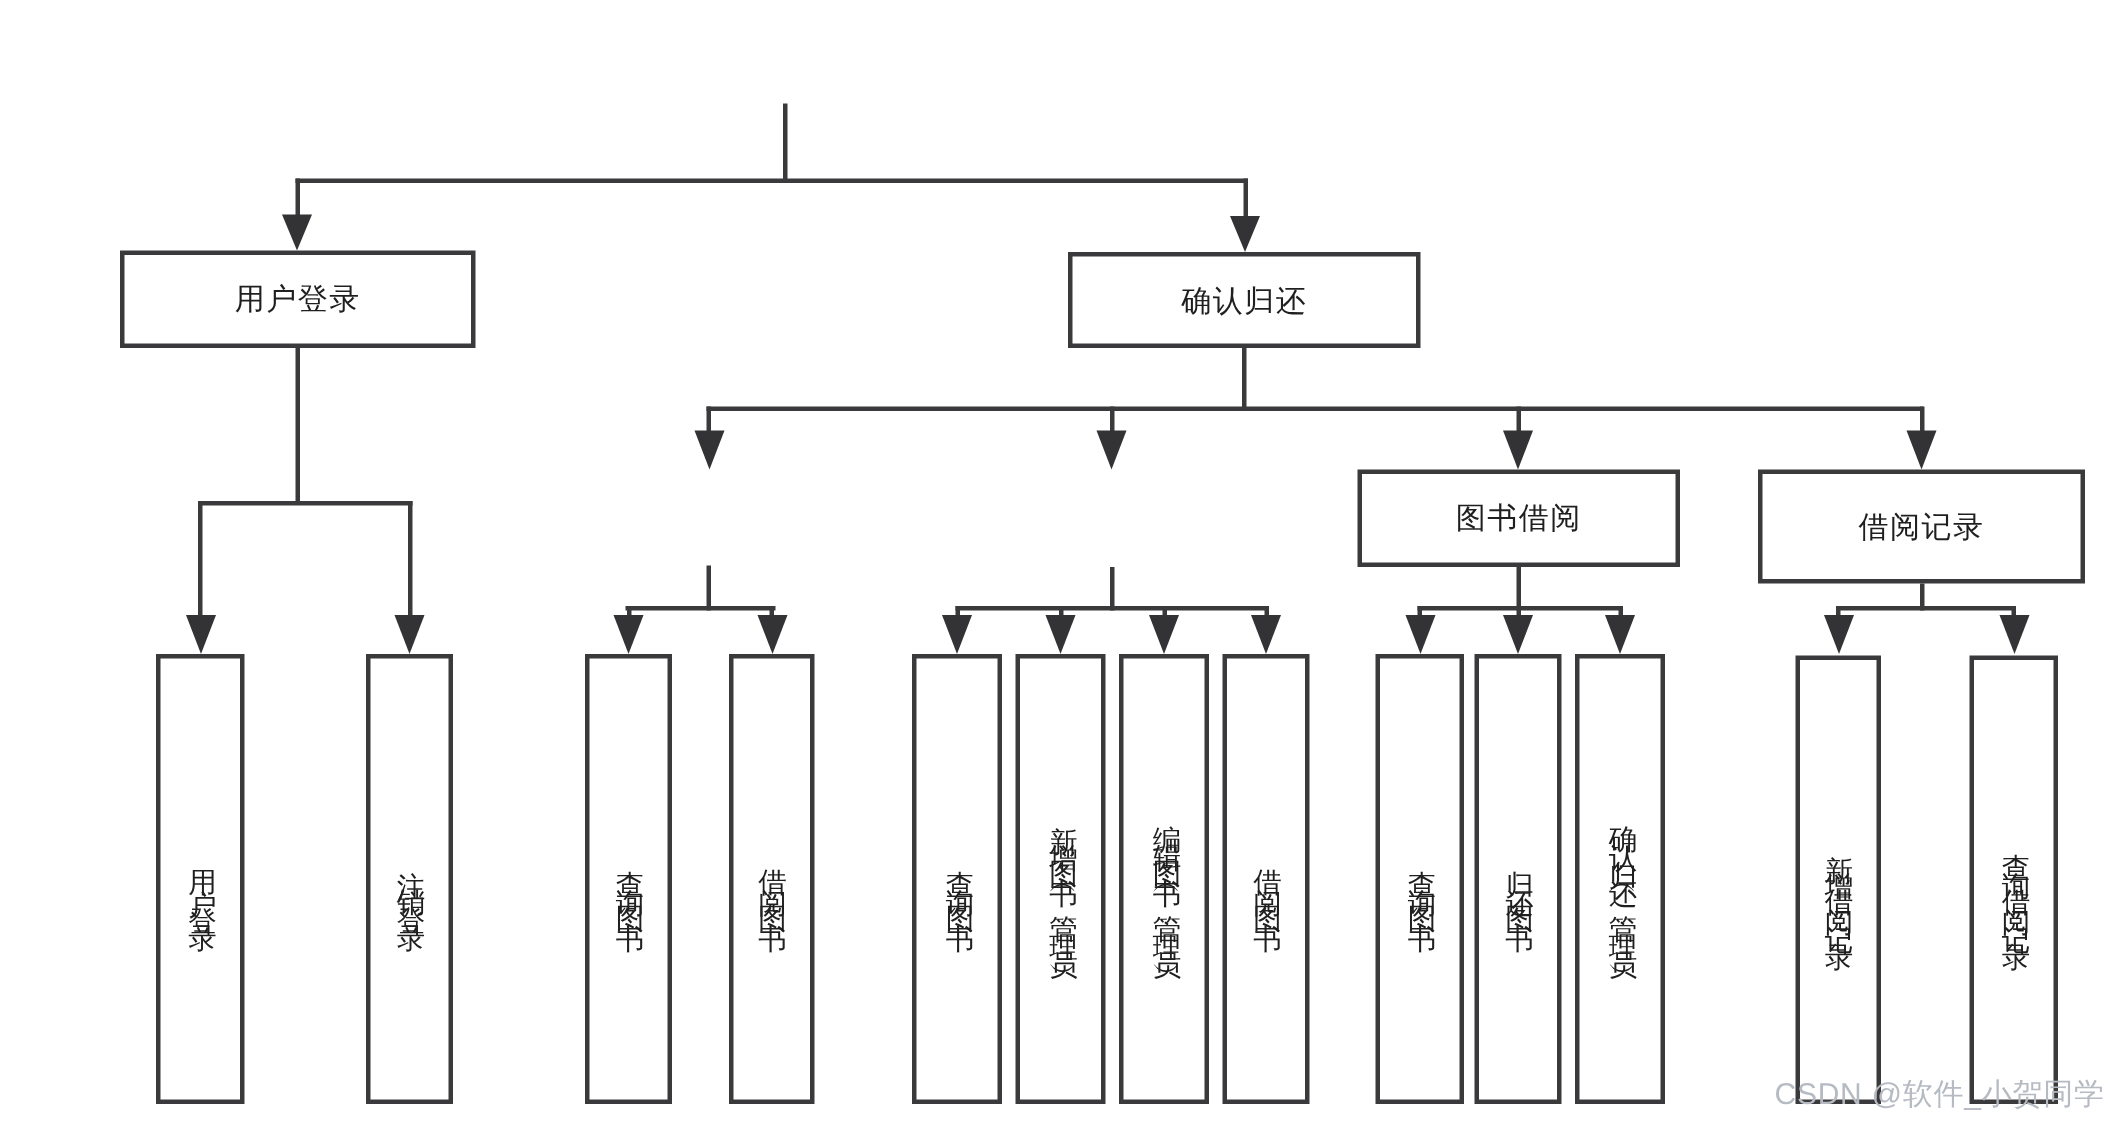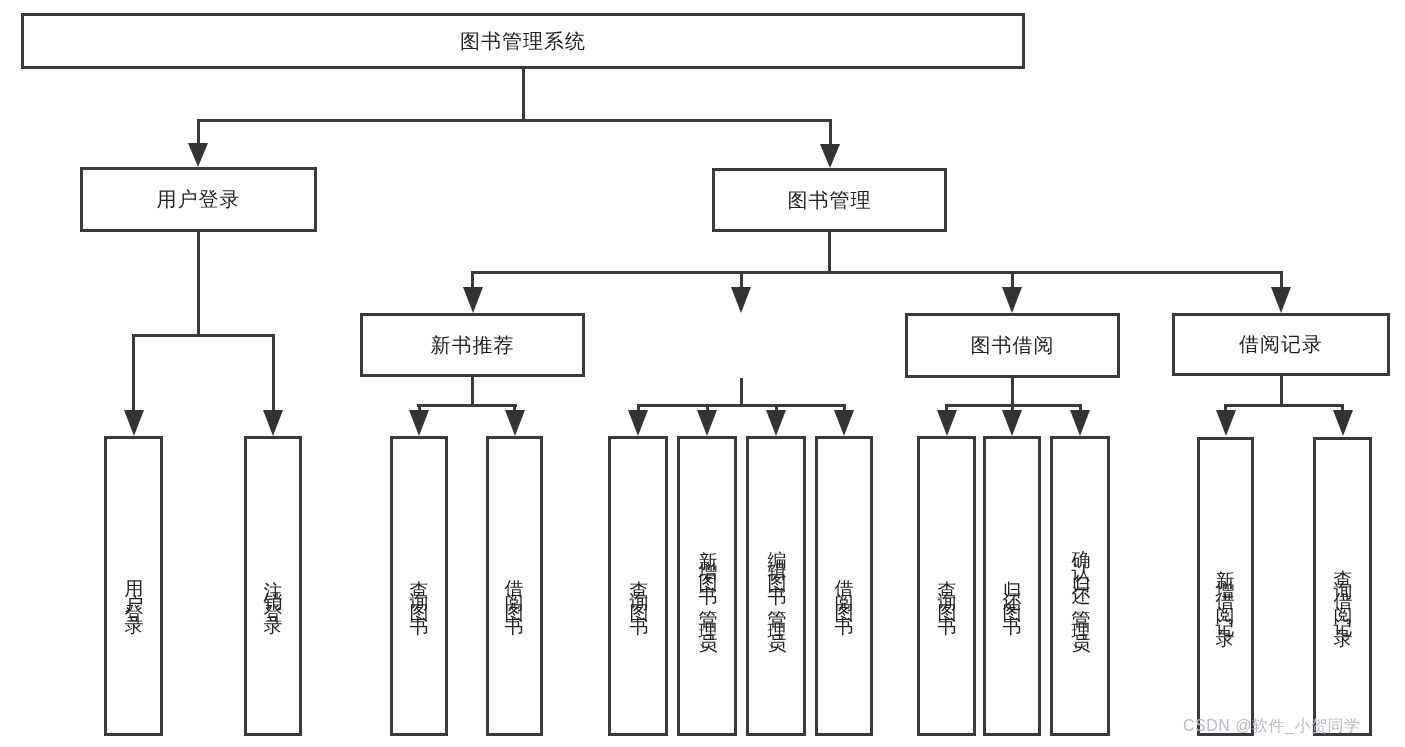--- a/index.html
+++ b/index.html
@@ -36,21 +36,21 @@
   .ar{
     position:absolute;width:0;height:0;
     border-left:10px solid transparent;
     border-right:10px solid transparent;
     border-top:26px solid #333336;
   }
   .ar.sm{border-top-width:24px;}
   .watermark{
     position:absolute;
     left:1183px;top:716px;
-    font-size:16px;
+    font-size:20px;
     color:#b6bbc3;
     letter-spacing:0.5px;
     z-index:10;
     white-space:nowrap;
   }
 </style>
 </head>
 <body>
 
 <div id="canvas">
@@ -107,42 +107,36 @@
   <div class="vl" style="left:1078.5px;top:404px;height:9px;"></div>
   <div class="ar" style="left:1070px;top:410px;"></div>
 
   <div class="vl" style="left:1279.5px;top:376px;height:31px;"></div>
   <div class="hl" style="left:1224px;top:404px;width:120px;"></div>
   <div class="vl" style="left:1224px;top:404px;height:9px;"></div>
   <div class="ar" style="left:1215.5px;top:410px;"></div>
   <div class="vl" style="left:1341px;top:404px;height:9px;"></div>
   <div class="ar" style="left:1332.5px;top:410px;"></div>
 
-  <div class="box h" style="left:21px;top:13px;width:1004px;height:56px;">
-      <span>图书管理系统</span>
-    </div>
 
   <div class="box h" style="left:80px;top:167px;width:237px;height:65px;">
       <span>用户登录</span>
     </div>
 
   <div class="box h" style="left:712px;top:168px;width:235px;height:64px;">
-      <span>图书管理</span>
+      <span>确认归还</span>
     </div>
 
-  <div class="box h" style="left:360px;top:313px;width:225px;height:64px;">
-      <span>新书推荐</span>
-    </div>
 
 
   <div class="box h" style="left:905px;top:313px;width:215px;height:65px;">
       <span>图书借阅</span>
     </div>
 
-  <div class="box h" style="left:1172px;top:313px;width:218px;height:63px;">
+  <div class="box h" style="left:1172px;top:313px;width:218px;height:76px;">
       <span>借阅记录</span>
     </div>
 
   <div class="box v" style="left:104px;top:436px;width:59px;height:300px;">用户登录</div>
 
   <div class="box v" style="left:244px;top:436px;width:58px;height:300px;">注销登录</div>
 
   <div class="box v" style="left:390px;top:436px;width:58px;height:300px;">查询图书</div>
 
   <div class="box v" style="left:486px;top:436px;width:57px;height:300px;">借阅图书</div>

